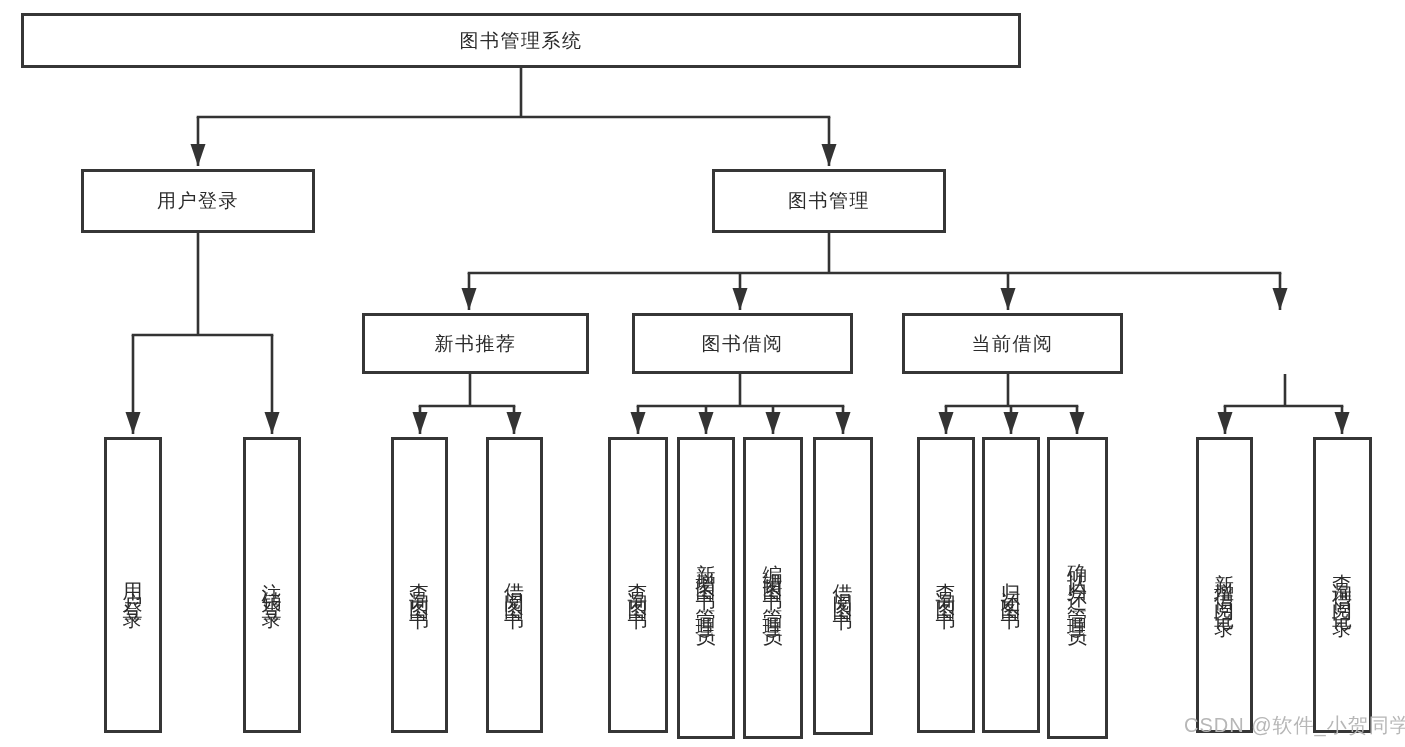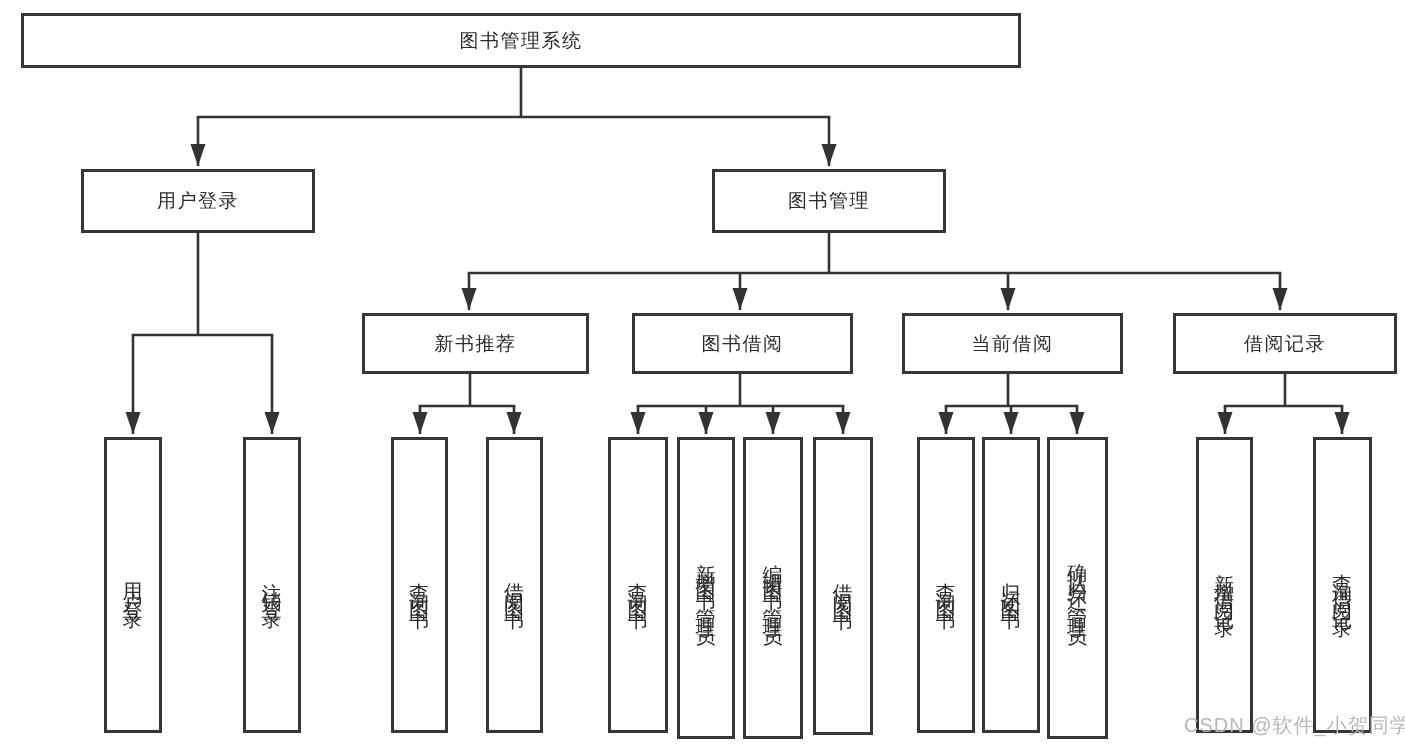--- a/index.html
+++ b/index.html
@@ -87,23 +87,20 @@
 
   <div class="box h-box" style="left:362px; top:313px; width:227px; height:61px;">
     <span>新书推荐</span>
   </div>
   <div class="box h-box" style="left:902px; top:313px; width:221px; height:61px;">
     <span>当前借阅</span>
   </div>
   <div class="box h-box" style="left:632px; top:313px; width:221px; height:61px;">
     <span>图书借阅</span>
   </div>
-  <div class="box h-box" style="left:1173px; top:313px; width:224px; height:61px;">
-    <span>借阅记录</span>
-  </div>
 
   <div class="box v-box" style="left:104px; top:437px; width:58px; height:296px;">
     <span class="vtext">用户登录</span>
   </div>
   <div class="box v-box" style="left:243px; top:437px; width:58px; height:296px;">
     <span class="vtext">注销登录</span>
   </div>
 
   <div class="box v-box" style="left:391px; top:437px; width:57px; height:296px;">
     <span class="vtext">查询图书</span>

